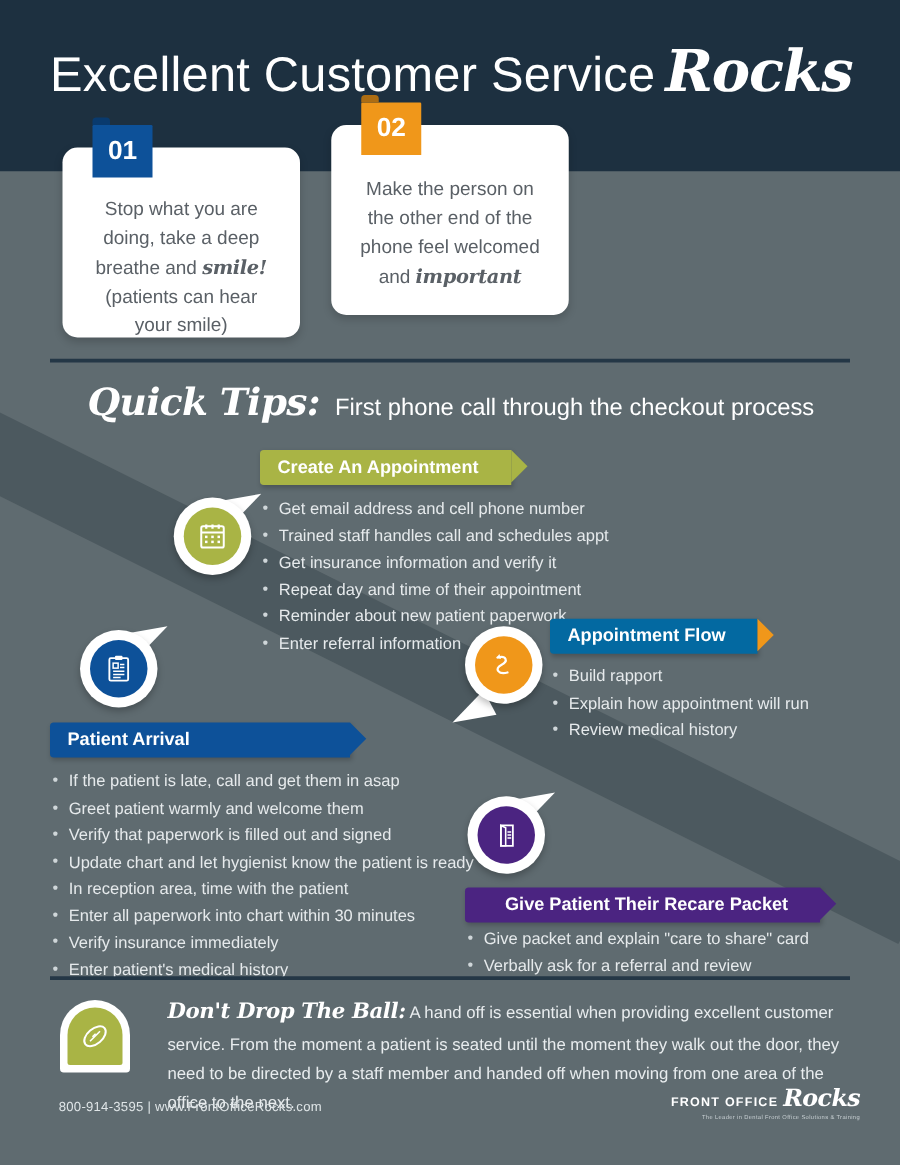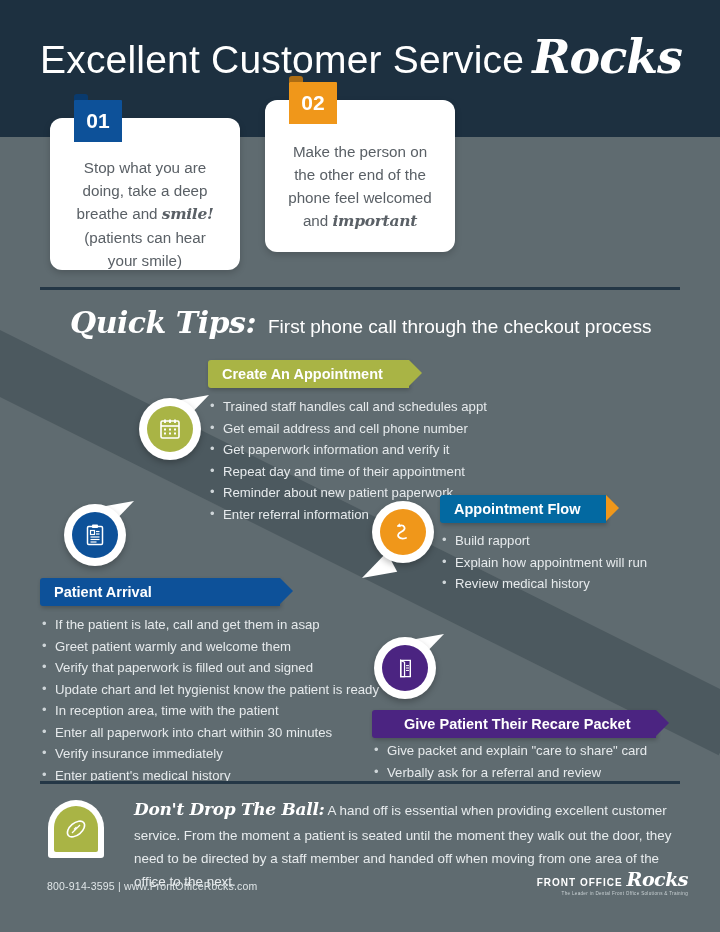--- a/index.html
+++ b/index.html
@@ -218,23 +218,23 @@
             <rect x="11" y="15.5" width="2" height="2"></rect>
             <rect x="16" y="15.5" width="2" height="2"></rect>
         </g>
       </svg>
     </div>
   </div>
   <div class="banner" style="left:208px; top:360px; background:#a9b445; color:#a9b445;">
     <span style="color:#fff;">Create An Appointment</span>
   </div>
   <ul class="bullets" style="left:210px; top:396px;">
+    <li>Get email address and cell phone number</li>
     <li>Trained staff handles call and schedules appt</li>
-    <li>Get email address and cell phone number</li>
-    <li>Get paperwork information and verify it</li>
+    <li>Get insurance information and verify it</li>
     <li>Repeat day and time of their appointment</li>
     <li>Reminder about new patient paperwork</li>
     <li>Enter referral information</li>
   </ul>
 
   <div class="pin" style="left:366px; top:495px;">
     <div class="tail" style="transform:rotate(152deg); left:26px; top:56px; border-left-color:#ffffff;"></div>
     <div class="ring"></div>
     <div class="disc" style="background:#f0971a;">
       <svg width="26" height="26" viewBox="0 0 26 26">

